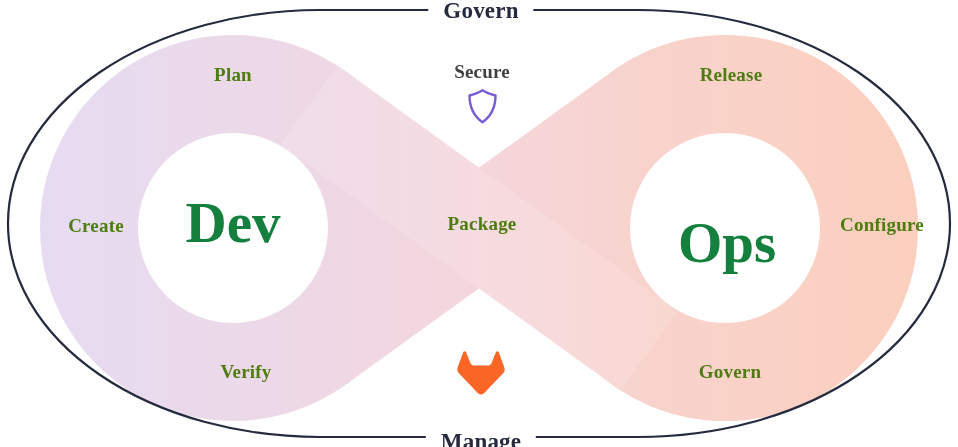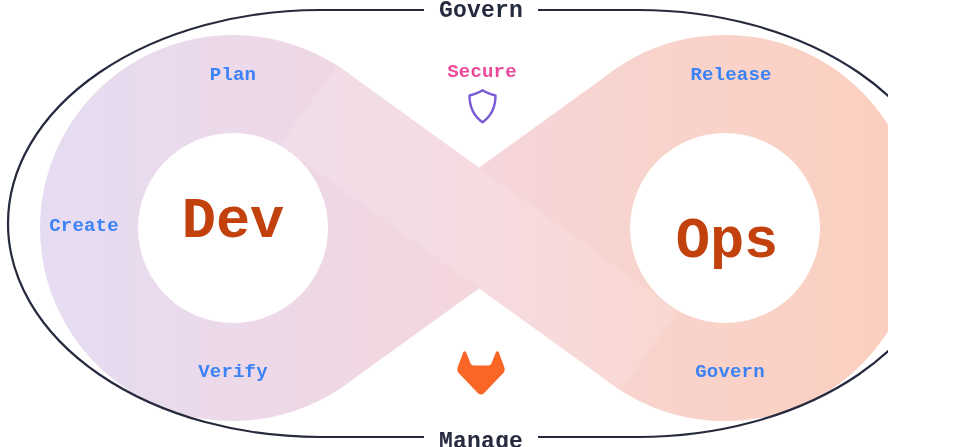--- a/index.html
+++ b/index.html
@@ -1,47 +1,47 @@
 <!DOCTYPE html>
 <html><head>
 <meta charset="utf-8">
 <style>
   html,body{margin:0;padding:0;background:#ffffff;}
   .stage{
     position:relative;
-    width:888px;height:447px;
+    width:958px;height:447px;
     overflow:hidden;
     background:#ffffff;
-    font-family:Liberation Mono, monospace;
+    font-family:Liberation Serif, serif;
   }
   .stage svg{position:absolute;left:0;top:0;}
   .lbl{
     position:absolute;
     transform:translate(-50%,-50%);
     font-weight:bold;
     font-size:19px;
     letter-spacing:0.2px;
-    color:#3b82f6;
+    color:#4d7c0f;
     white-space:nowrap;
     text-align:center;
   }
   .perimeter{
     font-size:23px;
     background:#ffffff;
     padding:2px 15px;
     color:#262a3e;
   }
   .loop-title{
     font-size:57px;
     font-weight:bold;
-    color:#c2410c;
+    color:#15803d;
     letter-spacing:0;
   }
   .secure{
-    color:#ec4899;
+    color:#404040;
   }
 </style>
 </head>
 <body>
 
 <div class="stage">
 
   <svg width="958" height="447" viewBox="0 0 958 447">
     <defs>
       <linearGradient id="inf" gradientUnits="userSpaceOnUse" x1="40" y1="0" x2="918" y2="0">
@@ -88,19 +88,21 @@
              Z" fill="#f96626"></path>
   </svg>
 
   <div class="lbl perimeter" style="left:481px;top:11px;">Govern</div>
   <div class="lbl perimeter" style="left:481px;top:442px;">Manage</div>
 
   <div class="lbl loop-title" style="left:233px;top:222px;">Dev</div>
   <div class="lbl loop-title" style="left:727px;top:222px;margin-top:20px;">Ops</div>
 
   <div class="lbl" style="left:233px;top:75px;">Plan</div>
-  <div class="lbl" style="left:84px;top:226px;">Create</div>
-  <div class="lbl" style="left:233px;top:372px;">Verify</div>
+  <div class="lbl" style="left:96px;top:226px;">Create</div>
+  <div class="lbl" style="left:246px;top:372px;">Verify</div>
+  <div class="lbl" style="left:482px;top:224px;">Package</div>
   <div class="lbl secure" style="left:482px;top:72px;">Secure</div>
   <div class="lbl" style="left:731px;top:75px;text-align:right;">Release</div>
+  <div class="lbl" style="left:882px;top:225px;">Configure</div>
   <div class="lbl" style="left:730px;top:372px;">Govern</div>
 
 </div>
 
 </body></html>

